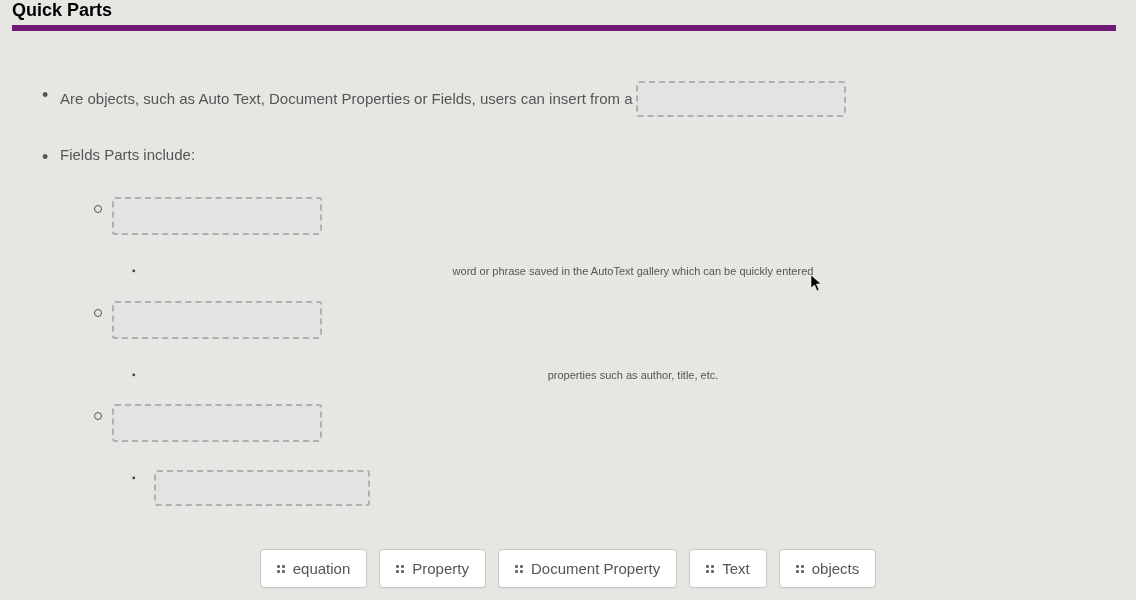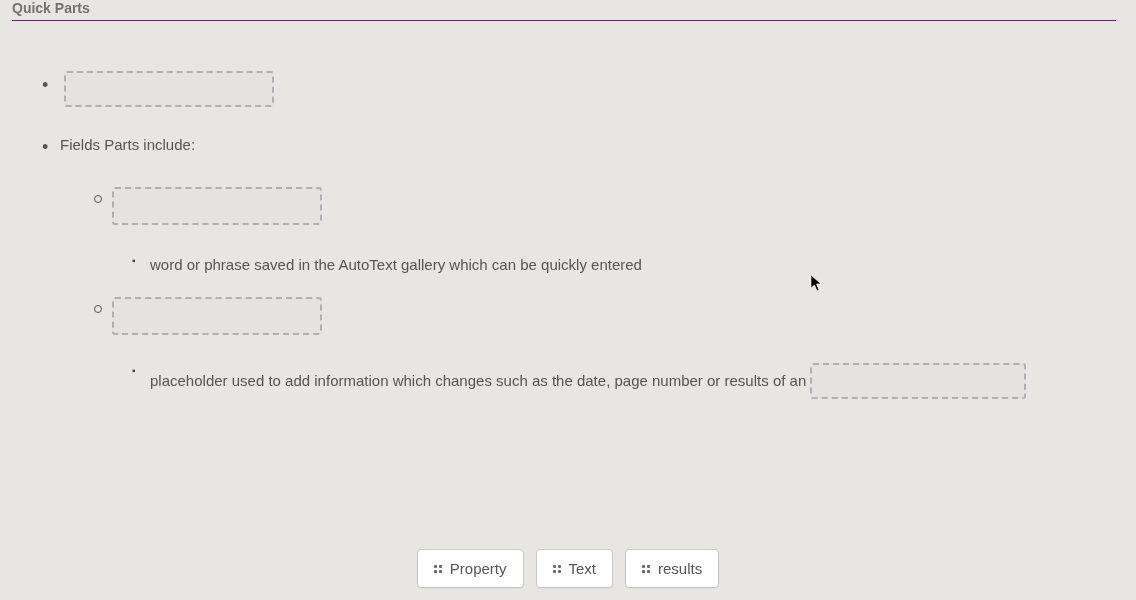--- a/index.html
+++ b/index.html
@@ -7,24 +7,24 @@
       font-family: Arial, Helvetica, sans-serif;
       background: #e8e6e3;
       color: #4a4a4a;
       width: 1136px;
       height: 600px;
       position: relative;
       overflow: hidden;
     }
     .header-title {
       font-weight: bold;
-      font-size: 14px;
-      color: #737373;
+      font-size: 18px;
+      color: #000000;
       padding: 0 0 4px 0;
-      border-bottom: 1px solid #701a75;
+      border-bottom: 6px solid #701a75;
       margin-left: -8px;
     }
     .content {
       padding: 0 20px 0 20px;
     }
     ul.level1 {
       list-style: none;
       margin-top: 50px;
       padding-left: 40px;
     }
@@ -66,23 +66,24 @@
       background: transparent;
     }
     ul.level3 {
       list-style: none;
       padding-left: 38px;
       margin-top: 28px;
       margin-bottom: 20px;
     }
     ul.level3 > li {
       position: relative;
-      font-size: 15px;
+      font-size: 11px;
       color: #555;
       line-height: 1.6;
+      text-align: center;
     }
     ul.level3 > li::before {
       content: "▪";
       position: absolute;
       left: -18px;
       top: 0;
       font-size: 10px;
       color: #444;
     }
     .drop-slot {
@@ -145,77 +146,101 @@
   </style>
 </head>
 <body>
 
 <div class="content">
   <div class="header-title">Quick Parts</div>
 
   <ul class="level1">
     <li>
       <div class="row-flex">
+        <span>Are objects, such as Auto Text, Document Properties or Fields, users can insert from a</span>
         <span class="drop-slot slot-inline"></span>
       </div>
     </li>
 
     <li>
       <span>Fields Parts include:</span>
 
       <ul class="level2">
         <li class="circle">
           <span class="drop-slot slot-small"></span>
           <ul class="level3">
             <li>word or phrase saved in the AutoText gallery which can be quickly entered</li>
           </ul>
         </li>
 
+        <li class="circle">
+          <span class="drop-slot slot-medium"></span>
+          <ul class="level3">
+            <li>properties such as author, title, etc.</li>
+          </ul>
+        </li>
 
         <li class="circle">
           <span class="drop-slot slot-medium"></span>
           <ul class="level3">
             <li>
               <div class="row-flex">
-                <span>placeholder used to add information which changes such as the date, page number or results of an</span>
                 <span class="drop-slot slot-inline-wide"></span>
               </div>
             </li>
           </ul>
         </li>
       </ul>
     </li>
   </ul>
 </div>
 
 <div class="answer-bank">
   <div class="answer-chip">
     <span class="drag-handle">
         <span></span>
         <span></span>
         <span></span>
         <span></span>
       </span>
+    <span>equation</span>
+  </div>
+  <div class="answer-chip">
+    <span class="drag-handle">
+        <span></span>
+        <span></span>
+        <span></span>
+        <span></span>
+      </span>
     <span>Property</span>
   </div>
   <div class="answer-chip">
     <span class="drag-handle">
         <span></span>
         <span></span>
         <span></span>
         <span></span>
       </span>
+    <span>Document Property</span>
+  </div>
+  <div class="answer-chip">
+    <span class="drag-handle">
+        <span></span>
+        <span></span>
+        <span></span>
+        <span></span>
+      </span>
     <span>Text</span>
   </div>
   <div class="answer-chip">
     <span class="drag-handle">
         <span></span>
         <span></span>
         <span></span>
         <span></span>
       </span>
-    <span>results</span>
+    <span>objects</span>
   </div>
 </div>
 
 <svg class="cursor-arrow" viewBox="0 0 14 18">
   <path d="M1 1 L1 14 L4.5 11 L7 17 L9 16 L6.5 10 L11 10 Z" fill="#000" stroke="#fff" stroke-width="0.6"></path>
 </svg>
 
 </body></html>

